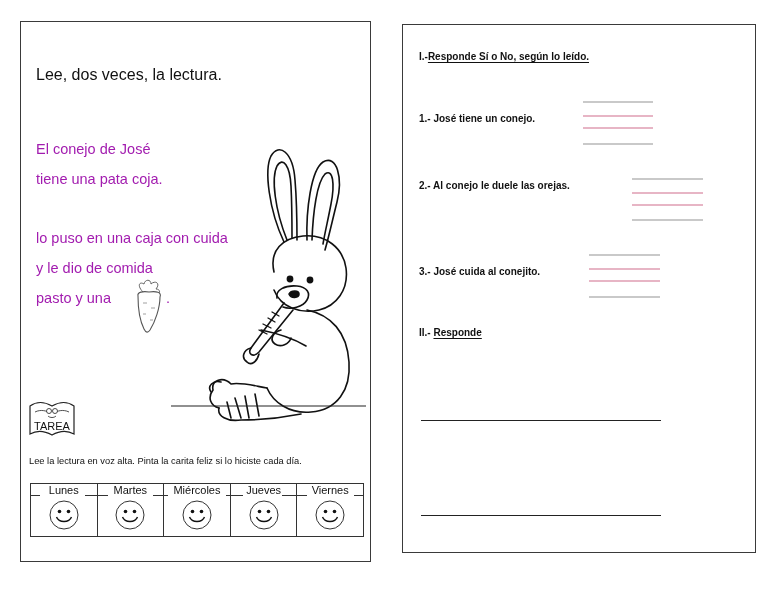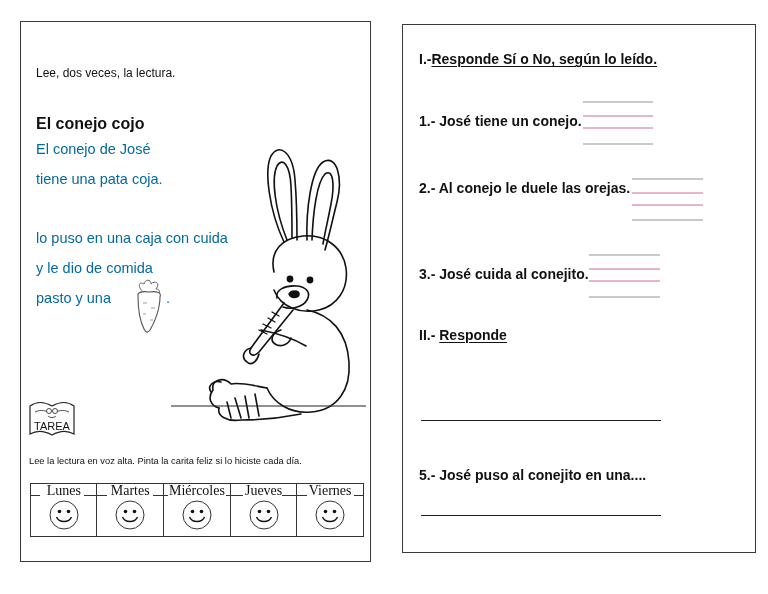--- a/index.html
+++ b/index.html
@@ -2,43 +2,42 @@
 <html><head>
 <meta charset="utf-8">
 <style>
   html, body { margin: 0; padding: 0; }
   body { width: 768px; height: 594px; background: #ffffff; position: relative; overflow: hidden; font-family: "Liberation Sans", sans-serif; color: #111; }
   .panel { position: absolute; box-sizing: border-box; border: 1.5px solid #3a3a3a; background: #fff; }
   #left { left: 20px; top: 21px; width: 351px; height: 541px; }
   #right { left: 402px; top: 24px; width: 354px; height: 529px; }
   .abs { position: absolute; white-space: nowrap; }
   .title { left: 0; width: 351px; top: 9px; text-align: center; font-weight: bold; font-size: 14px; }
-  .instr { left: 15px; top: 44px; font-size: 12px; }
+  .instr { left: 15px; top: 44px; font-size: 16px; }
   .story-title { left: 15px; top: 93px; font-size: 16px; font-weight: bold; }
-  .story-line { left: 15px; font-size: 14.5px; color: #0369a1; text-align: center; }
+  .story-line { left: 15px; font-size: 14.5px; color: #a21caf; text-align: center; }
   .homework { left: 8px; top: 434px; font-size: 9.3px; }
   table.week { position: absolute; left: 9px; top: 461px; border-collapse: collapse; width: 334px; }
   table.week td { border: 1px solid #333; height: 52px; width: 66px; text-align: center; vertical-align: top; padding: 0; position: relative; }
-  .day-label { display: block; font-size: 14px; margin-top: 1px; line-height: 11px; font-family: Liberation Serif, serif; }
+  .day-label { display: block; font-size: 11px; margin-top: 1px; line-height: 11px; }
   .day-rule { position: absolute; top: 11px; height: 1px; background: #333; }
   .smiley { display: block; margin: 3px auto 0; }
-  .rq { font-weight: bold; font-size: 14px; }
+  .rq { font-weight: bold; font-size: 10px; }
   .line { position: absolute; height: 1.5px; }
   .gray { background: #c9c9c9; }
   .pink { background: #e7b5c5; }
   .answer-line { position: absolute; height: 1px; background: #222; }
   u { text-decoration-thickness: 1px; text-underline-offset: 2px; }
 </style>
 </head>
 <body>
 
 <div id="left" class="panel">
   <div class="abs instr">Lee, dos veces, la lectura.</div>
 
-  <div class="abs story-title">El conejo cojo</div>
   <div class="abs story-line" style="top:119px">El conejo de José</div>
   <div class="abs story-line" style="top:149px">tiene una pata coja.</div>
   <div class="abs story-line" style="top:208px">lo puso en una caja con cuida</div>
   <div class="abs story-line" style="top:238px">y le dio de comida</div>
   <div class="abs story-line" style="top:268px">pasto y una</div>
   <div class="abs story-line" style="top:268px; left:145px">.</div>
 
   <svg class="abs" style="left:110px; top:256px" width="36" height="56" viewBox="0 0 36 56">
     <path d="M12 14 C6 8 8 3 13 6 C14 1 20 1 20 6 C24 2 30 5 25 11 C29 11 30 15 26 16" fill="none" stroke="#666" stroke-width="1"></path>
     <path d="M7 18 C6 14 12 13 18 14 C25 13 31 14 29 19 C29 30 24 44 19 52 C17 55 15 55 13 51 C9 43 7 30 7 18 Z" fill="#fff" stroke="#555" stroke-width="1.1"></path>
@@ -187,17 +186,14 @@
     <div class="line pink" style="left:186px; top:255px; width:71px"></div>
     <div class="line gray" style="left:186px; top:271px; width:71px"></div>
   </div>
 
   <div class="abs rq" style="left:16px; top:302px">
     <span>II.-</span> <u>Responde</u>
   </div>
 
   <div class="answer-line" style="left:18px; top:395px; width:240px"></div>
 
-  <div class="abs rq" style="left:16px; top:442px">
-    <span>5.-</span> <span>José puso al conejito en una....</span>
-  </div>
   <div class="answer-line" style="left:18px; top:490px; width:240px"></div>
 </div>
 
 </body></html>

